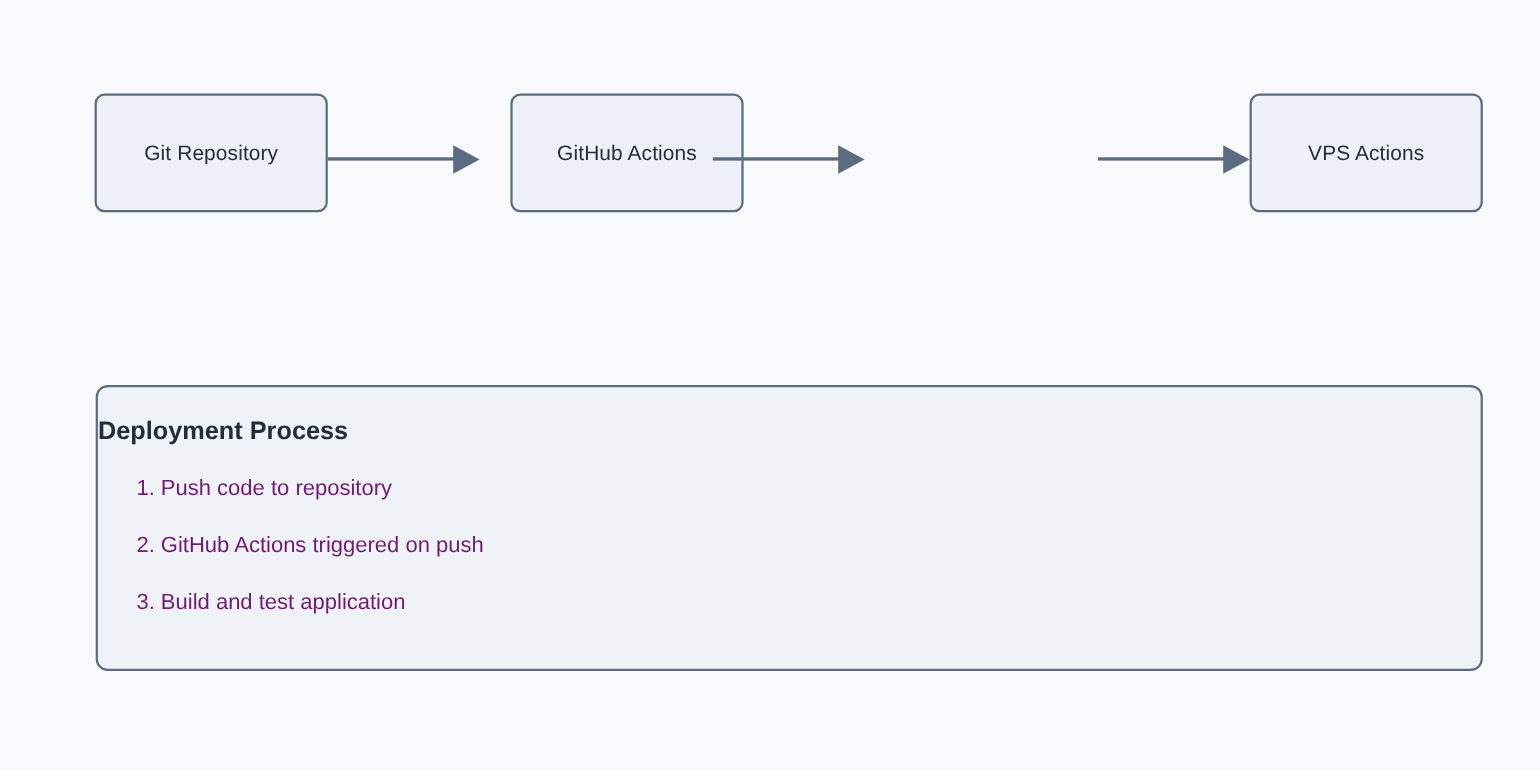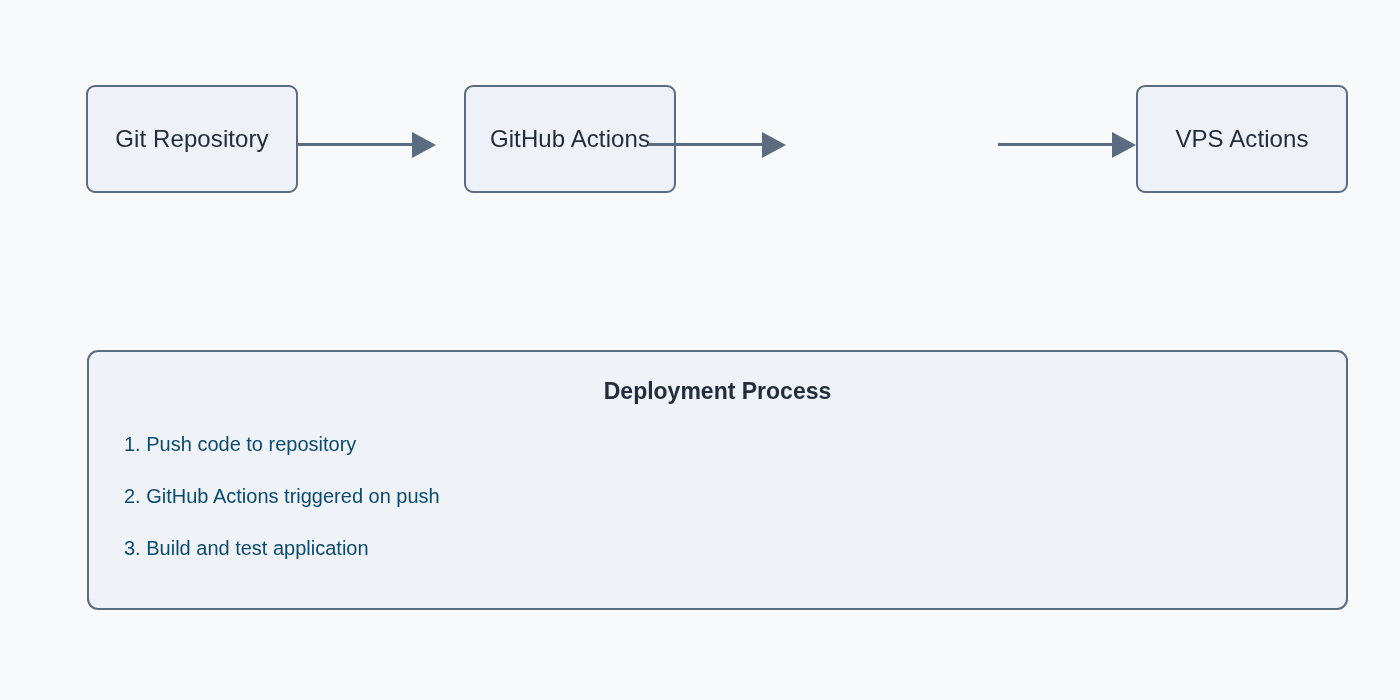--- a/index.html
+++ b/index.html
@@ -39,21 +39,21 @@
     height: 108px;
     box-sizing: border-box;
     background: #eef1f7;
     border: 2.4px solid #5b6b80;
     border-radius: 9px;
     display: flex;
     align-items: center;
     justify-content: center;
   }
   .node-box .node-label {
-    font-size: 24px;
+    font-size: 19px;
     color: #242d3c;
     letter-spacing: 0.1px;
     white-space: nowrap;
     line-height: 1;
   }
 
   #node-0 { left: 86px; }
   #node-1 { left: 436px; margin-left: 28px; }
   #node-2 { left: 786px; }
   #node-3 { left: 1136px; }
@@ -99,36 +99,36 @@
     background: #eff2f7;
     border: 2.4px solid #5b6b80;
     border-radius: 11px;
   }
 
   #process-title {
     position: absolute;
     left: 0;
     top: 28px;
     width: 100%;
-    text-align: center;
+    text-align: left;
     font-size: 23px;
     font-weight: bold;
     color: #242d3c;
     line-height: 1;
   }
 
   #process-steps {
     position: absolute;
     left: 35px;
     top: 82px;
     right: 20px;
   }
   .process-step {
     font-size: 20px;
-    color: #0c4a6e;
+    color: #701a75;
     line-height: 1;
     margin-bottom: 32px;
     white-space: nowrap;
   }
   .process-step:last-child { margin-bottom: 16px; }
 </style>
 </head>
 <body>
 
 <div id="diagram-root">

